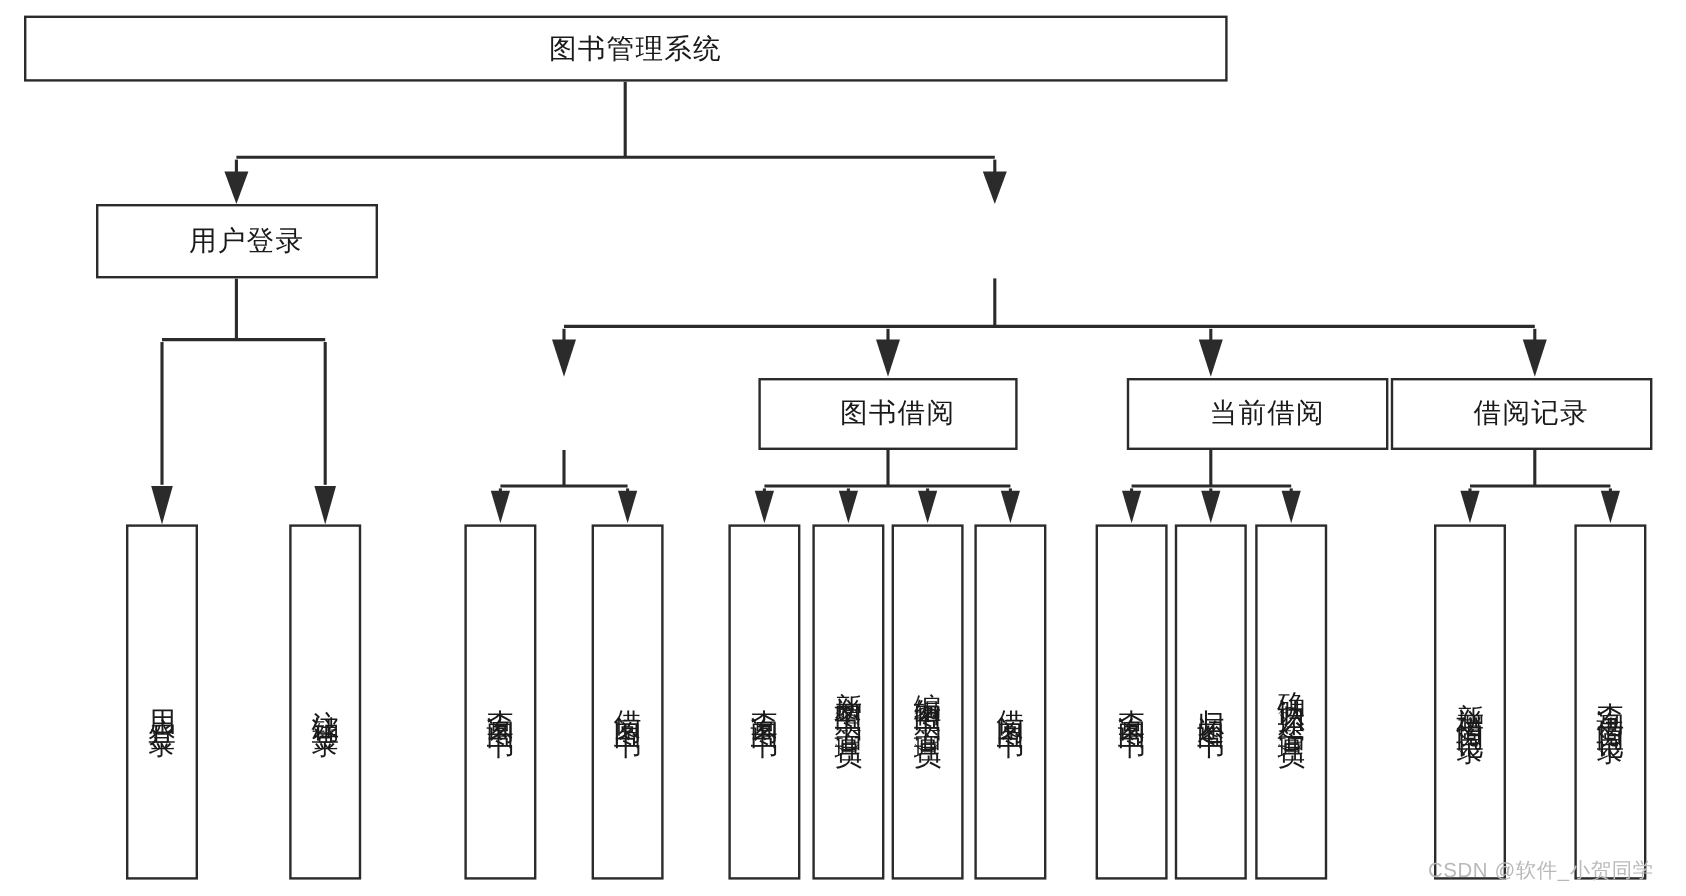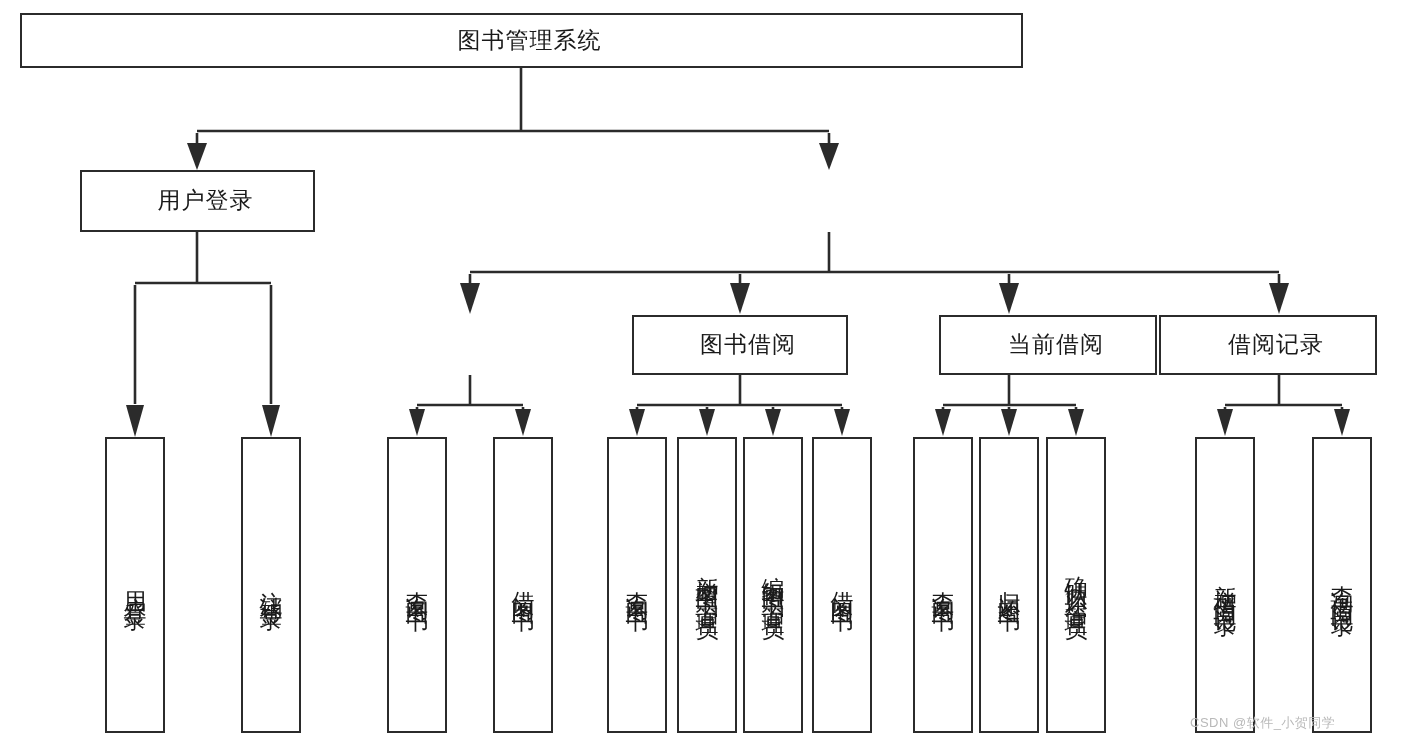--- a/index.html
+++ b/index.html
@@ -54,21 +54,21 @@
     writing-mode: vertical-rl;
     text-orientation: upright;
     -webkit-text-orientation: upright;
     letter-spacing: 6px;
     line-height: 1;
     white-space: nowrap;
     text-align: center;
   }
   .watermark {
     position: absolute;
-    font-size: 13px;
+    font-size: 17px;
     color: #b9b9b9;
     letter-spacing: 0.5px;
     white-space: nowrap;
     left: 1190px;
     top: 714px;
   }
 </style>
 </head>
 <body>
 

